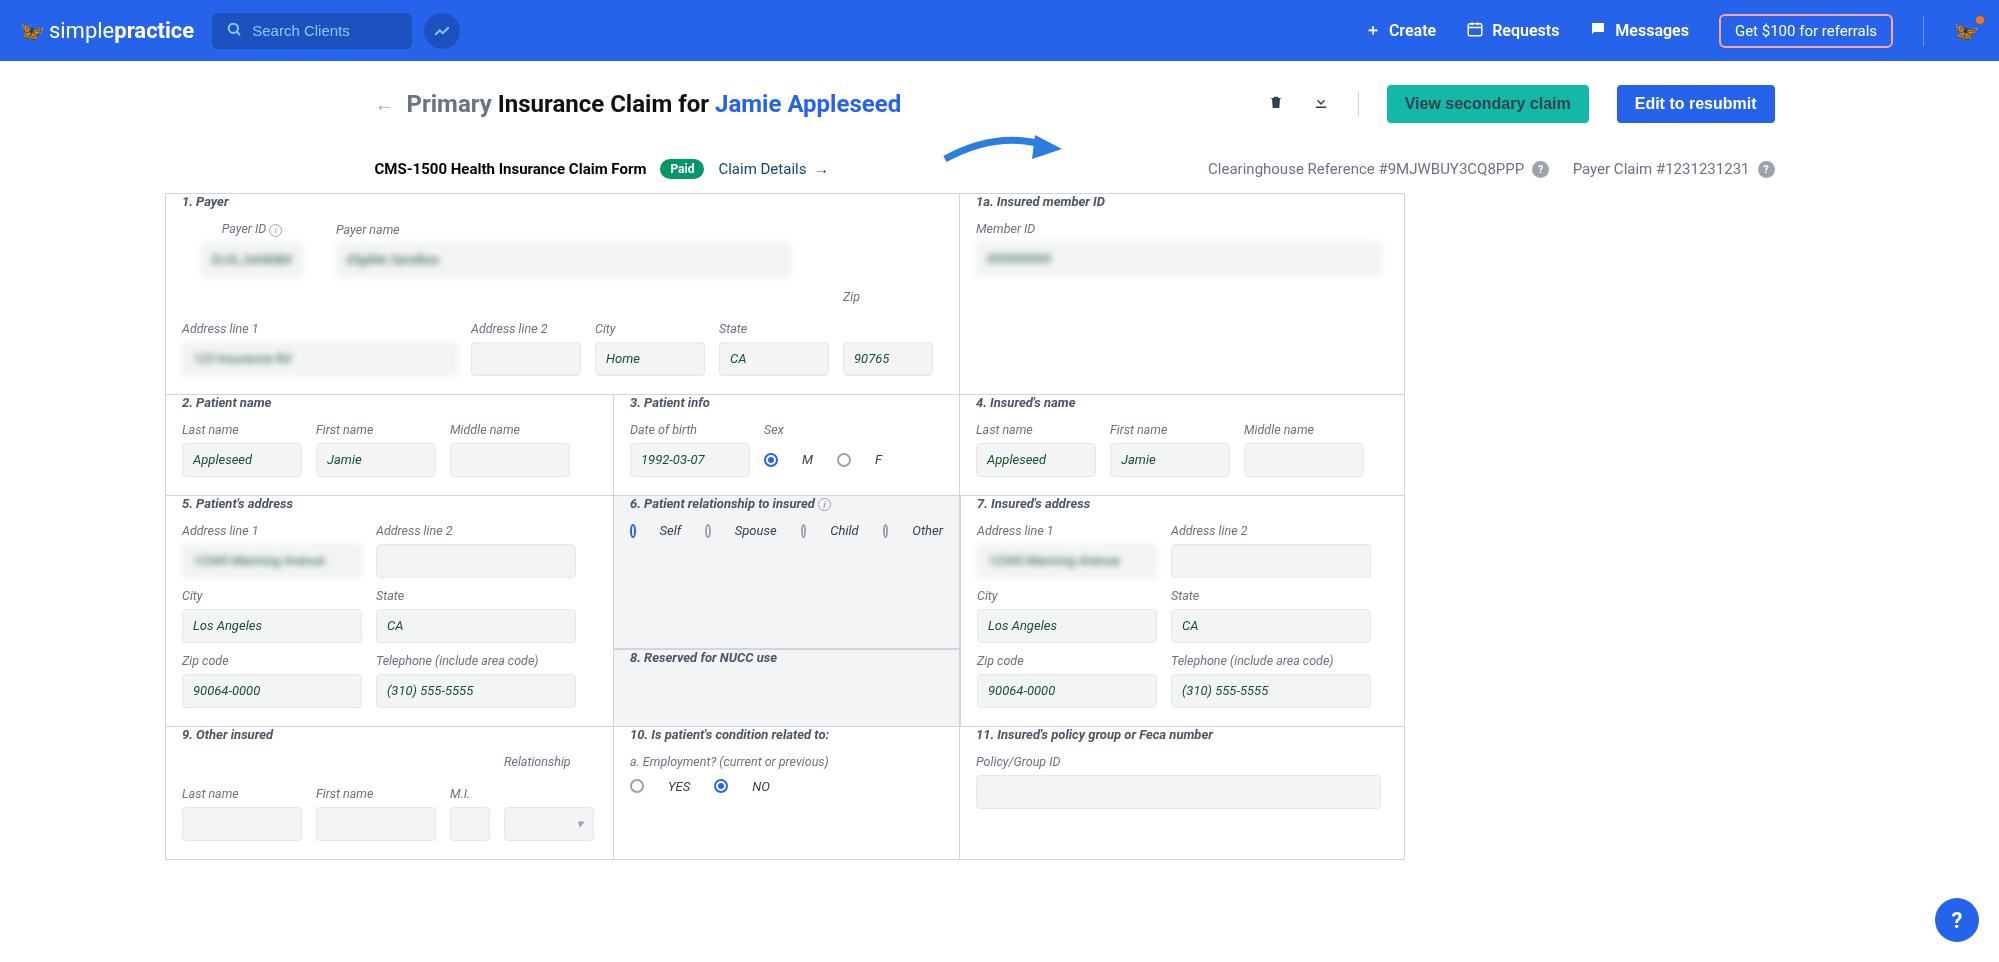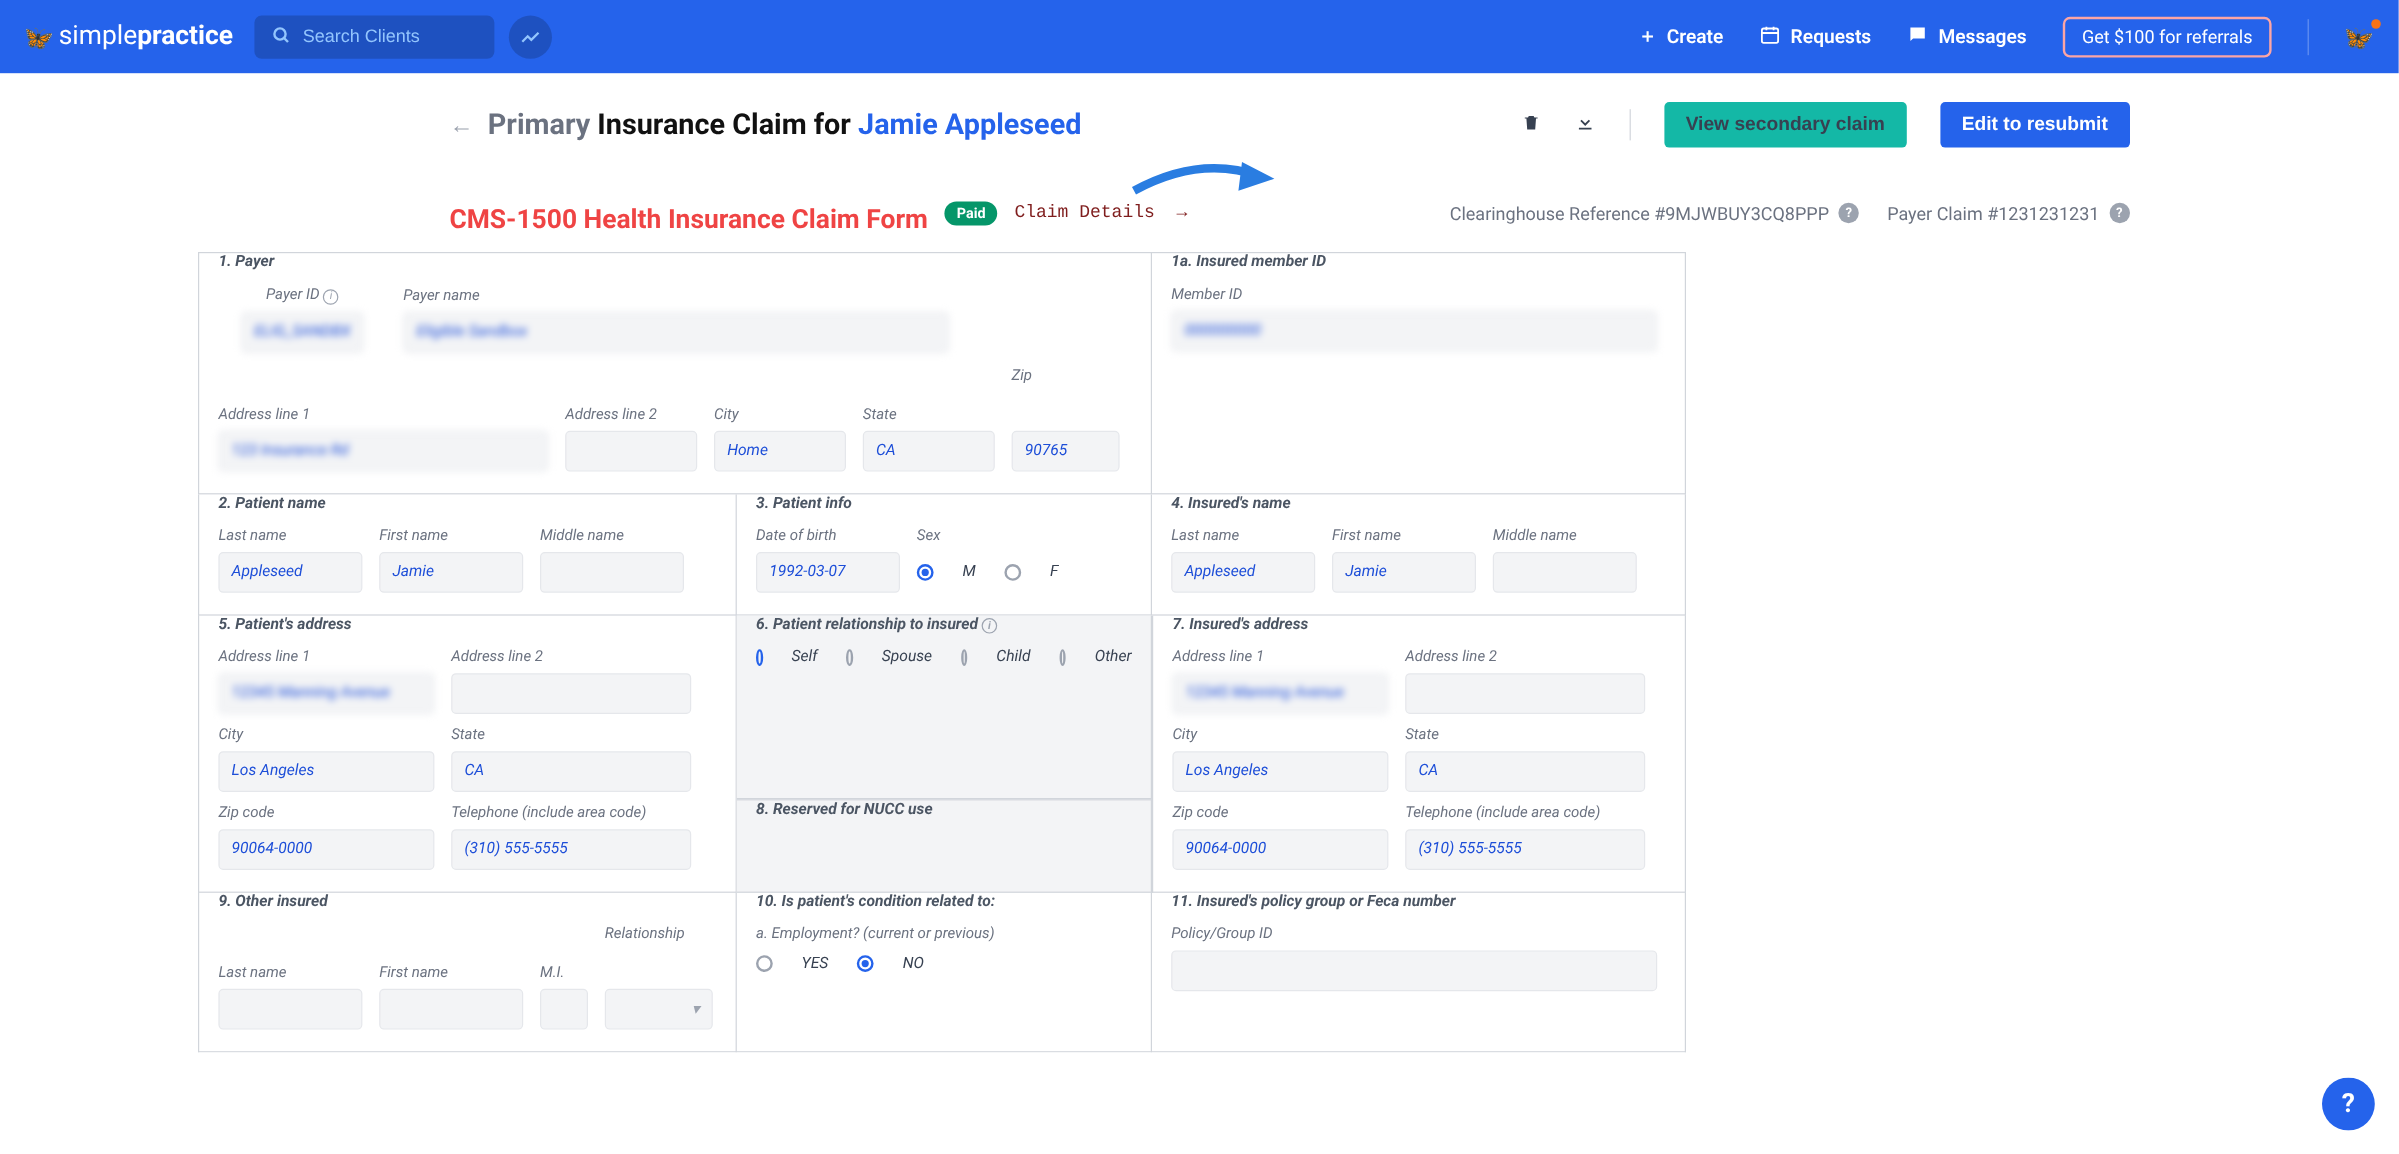--- a/index.html
+++ b/index.html
@@ -31,40 +31,40 @@
 .page-title .rest { font-weight: 700; }
 .page-title .clientname { color: #2563eb; font-weight: 700; }
 .head-actions { margin-left: auto; display: flex; align-items: center; gap: 28px; }
 .icon-dark { color: #374151; cursor: pointer; font-size: 18px; }
 .sep-vert { width: 1px; height: 26px; background: #d1d5db; }
 .btn-grey { background: #14b8a6; color: #374151; font-weight: 600; padding: 10px 18px; border: none; border-radius: 4px; font-size: 16px; cursor: pointer; }
 .btn-blue { background: #2563eb; color: white; font-weight: 600; padding: 10px 18px; border: none; border-radius: 4px; font-size: 16px; cursor: pointer; }
 
 
 .sub-head { max-width: 1580px; margin: 0 auto; padding: 24px 15px 14px 165px; display: flex; align-items: center; gap: 14px; position: relative; }
-.form-title { font-size: 22px; font-weight: 700; color: #ef4444; margin-top: 12px; }
+.form-title { font-size: 15px; font-weight: 700; color: #000000; }
 .pill-paid { background: #059669; color: white; font-size: 12px; font-weight: 700; padding: 3px 10px; border-radius: 10px; }
-.link-blue { color: #7f1d1d; font-size: 15px; cursor: pointer; font-family: Liberation Mono, monospace; }
+.link-blue { color: #0c4a6e; font-size: 15px; cursor: pointer; }
 .arrow-hint { position: absolute; left: 730px; top: -8px; }
 .arrow-hint svg { width: 130px; height: 42px; }
 .sub-right { margin-left: auto; display: flex; align-items: center; gap: 8px; color: #6b7280; font-size: 15px; }
 .help-circle { width: 17px; height: 17px; border-radius: 50%; background: #9ca3af; color:white; font-size: 11px; display:inline-flex; align-items:center; justify-content:center; font-weight:700; }
 
 
 .form-wrap { max-width: 1240px; margin: 0 auto 0 165px; }
 .row3 { display: grid; grid-template-columns: 795px 1fr; }
 .row3b { display: grid; grid-template-columns: 449px 346px 1fr; }
 .box { border: 1px solid #d1d5db; padding: 0 16px 18px; position: relative; font-style: italic; }
 .box + .box { border-left: none; }
 .row3b .box { border-top: none; }
 .section-label { font-size: 13px; font-weight: 700; color: #4b5563; margin-bottom: 12px; }
 .field-row { display: flex; gap: 14px; flex-wrap: wrap; align-items: flex-end; }
 .field { display: flex; flex-direction: column; }
 .field label { font-size: 12.5px; color: #6b7280; margin-bottom: 6px; }
-.field input, .field .ro { background: #f3f4f6; border: 1px solid #e5e7eb; border-radius: 4px; padding: 8px 10px; font-size: 13px; color: #1d4ed8; height: 34px; }
+.field input, .field .ro { background: #f3f4f6; border: 1px solid #e5e7eb; border-radius: 4px; padding: 8px 10px; font-size: 13px; color: #14532d; height: 34px; }
 .blurred { filter: blur(3px); color: #9ca3af; }
 .radio-row { display: flex; gap: 24px; align-items: center; font-size: 13px; color:#374151; }
 .radio { width: 14px; height: 14px; border-radius: 50%; border: 2px solid #9ca3af; display: inline-block; position: relative; }
 .radio.selected { border-color: #2563eb; }
 .radio.selected::after { content:''; position:absolute; inset:2px; background:#2563eb; border-radius:50%; }
 .box.grey { background: #f3f4f6; }
 .info-icon { display:inline-flex; width:13px; height:13px; border:1px solid #9ca3af; border-radius:50%; align-items:center; justify-content:center; font-size:9px; color:#9ca3af; margin-left:3px; }
 
 
 .fab { position: fixed; bottom: 20px; right: 20px; width: 44px; height: 44px; border-radius: 50%; background: #2563eb; color: white; display: flex; align-items: center; justify-content: center; font-size: 22px; font-weight: 700; cursor: pointer; }

